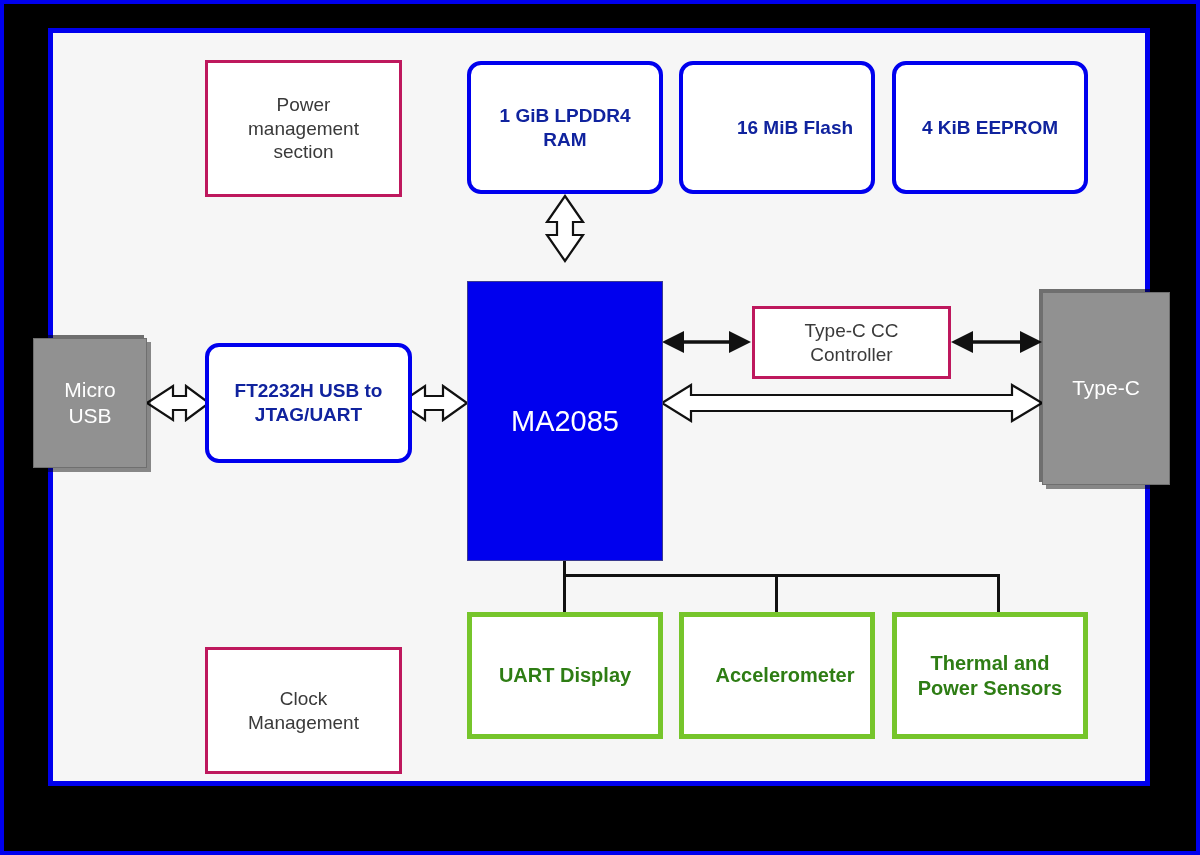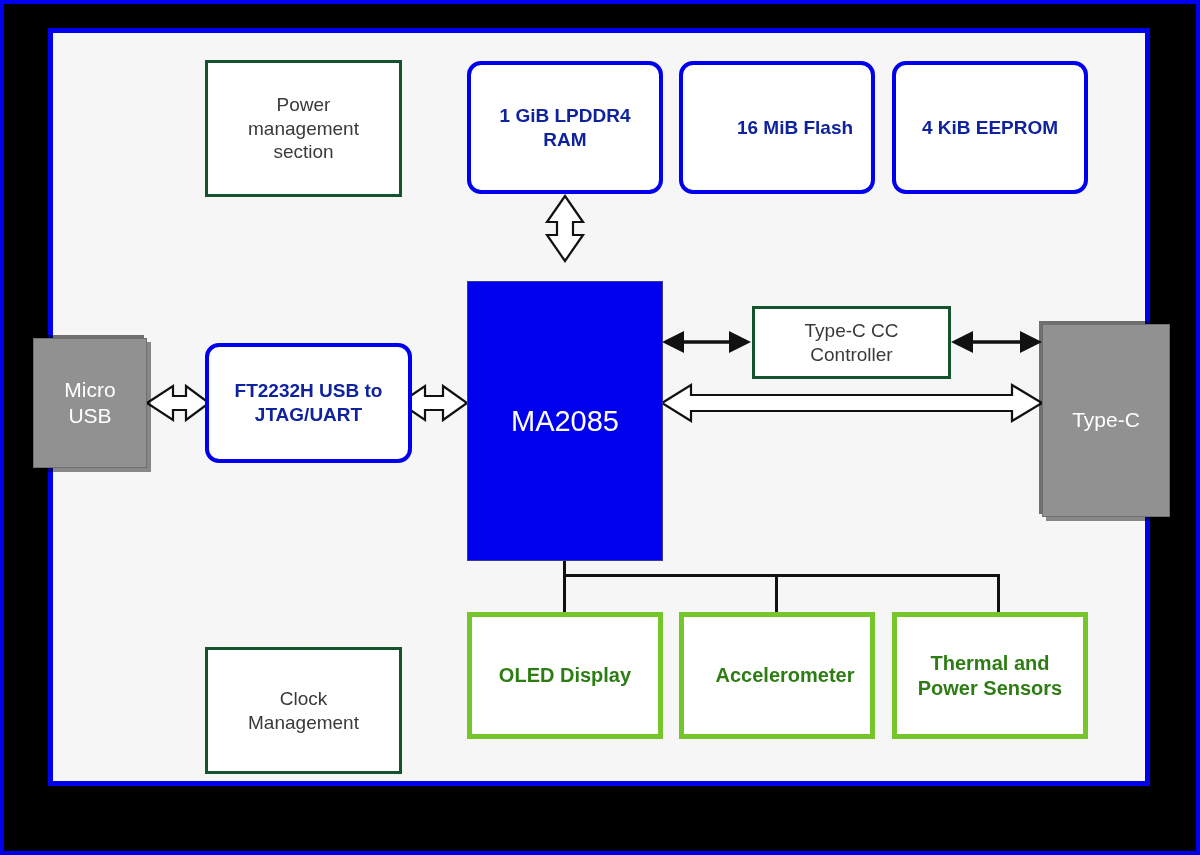--- a/index.html
+++ b/index.html
@@ -40,21 +40,21 @@
     display: flex;
     align-items: center;
     justify-content: center;
     text-align: center;
     line-height: 1.25;
   }
 
   
   .box-gray-outline {
     background: #FFFFFF;
-    border: 3px solid #14532d;
+    border: 3px solid #be185d;
     color: #3A3A3A;
     font-size: 19px;
   }
 
   
   .box-blue-round {
     background: #FFFFFF;
     border: 4px solid #0000EE;
     border-radius: 14px;
     color: #10239E;
@@ -189,33 +189,33 @@
     <span>MA2085</span>
   </div>
 
   <div class="box box-gray-outline" style="left:752px; top:306px; width:199px; height:73px; font-size:19px;">
     <span>
       <span>Type-C CC</span><br>
       <span>Controller</span>
     </span>
   </div>
 
-  <div class="box box-gray-fill" style="left:1042px; top:324px; width:128px; height:193px;text-align:center;">
+  <div class="box box-gray-fill" style="left:1042px; top:292px; width:128px; height:193px;text-align:center;">
     <span>Type-C</span>
   </div>
 
   <div class="box box-gray-outline" style="left:205px; top:612px; width:197px; height:127px;margin-top:35px;">
     <span>
       <span>Clock</span><br>
       <span>Management</span>
     </span>
   </div>
 
   <div class="box box-green-outline" style="left:467px; top:612px; width:196px; height:127px;">
-    <span>OLED Display</span>
+    <span>UART Display</span>
   </div>
 
   <div class="box box-green-outline" style="left:679px; top:612px; width:196px; height:127px;padding-left:16px;">
     <span>Accelerometer</span>
   </div>
 
   <div class="box box-green-outline" style="left:892px; top:612px; width:196px; height:127px;">
     <span>
       <span>Thermal and</span><br>
       <span>Power Sensors</span>

